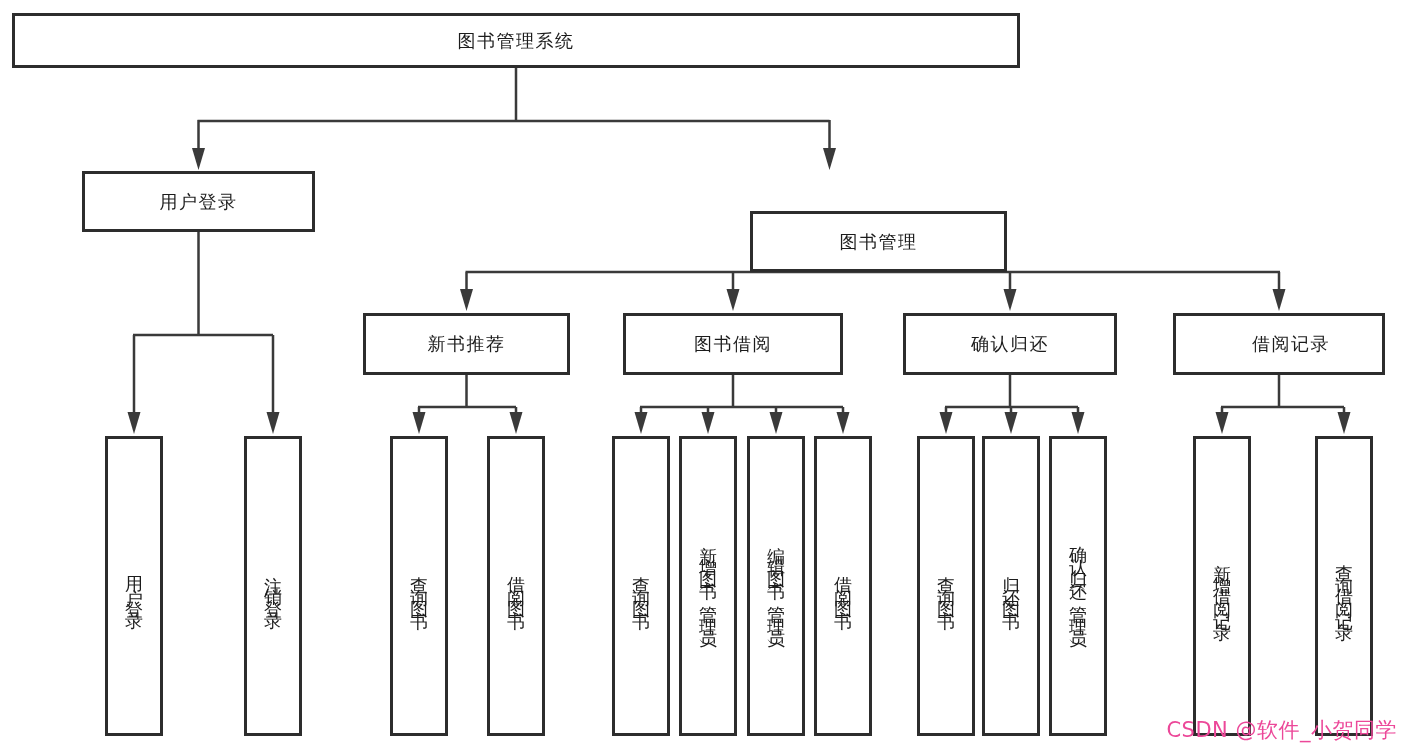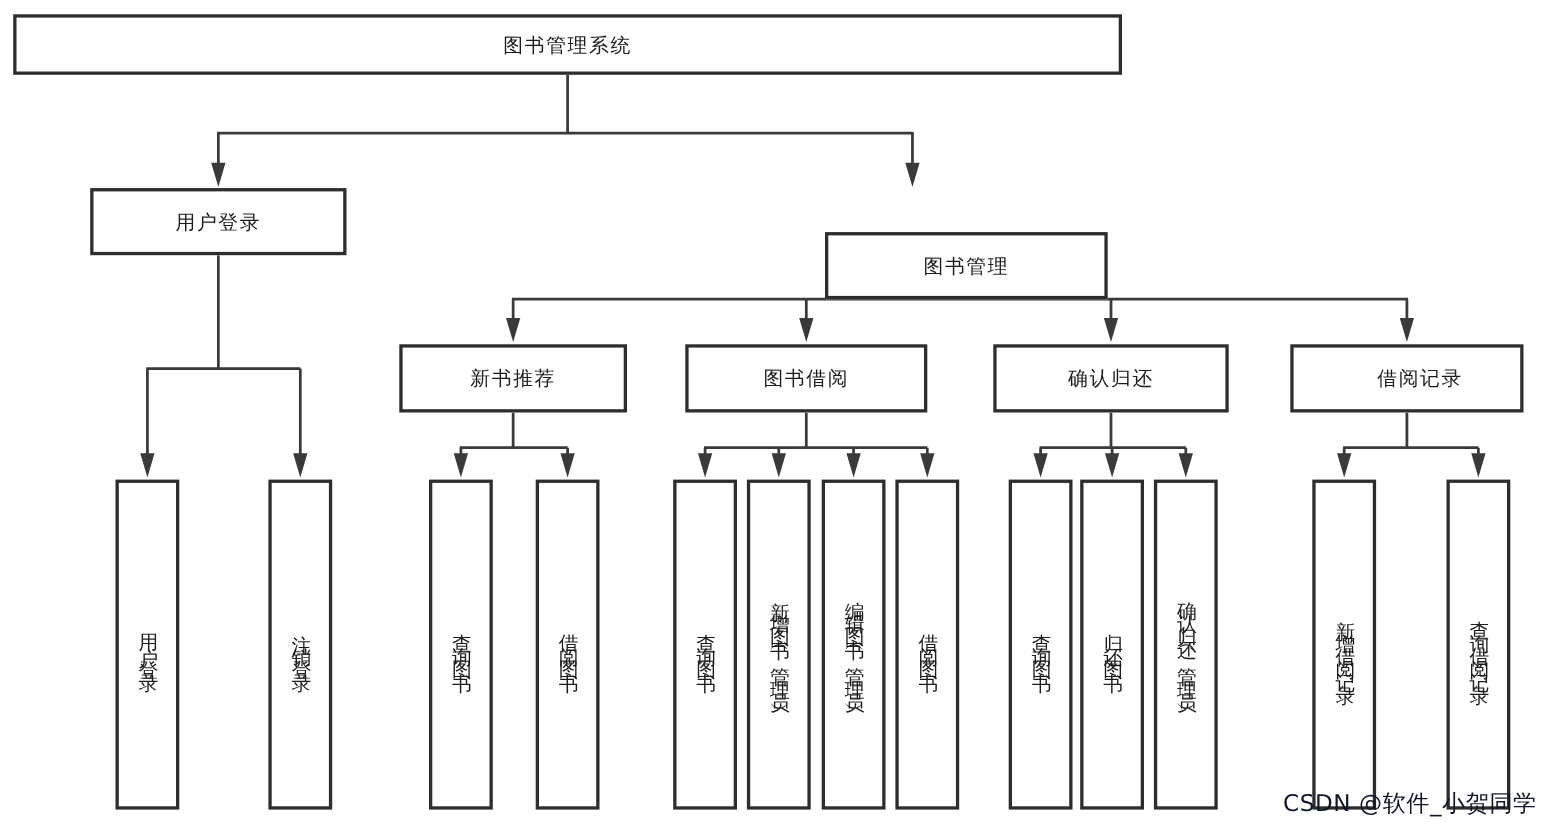--- a/index.html
+++ b/index.html
@@ -40,21 +40,21 @@
     line-height: 1;
     letter-spacing: 12px;
     width: 58px;
     height: 300px;
     top: 436px;
   }
   .watermark {
     position: absolute;
     top: 716px;
     right: 8px;
-    color: #0f172a;
+    color: #ec4899;
     font-size: 21px;
     letter-spacing: 0.5px;
     z-index: 6;
     white-space: nowrap;
   }
 </style>
 </head>
 <body>
 
 <div class="canvas">

